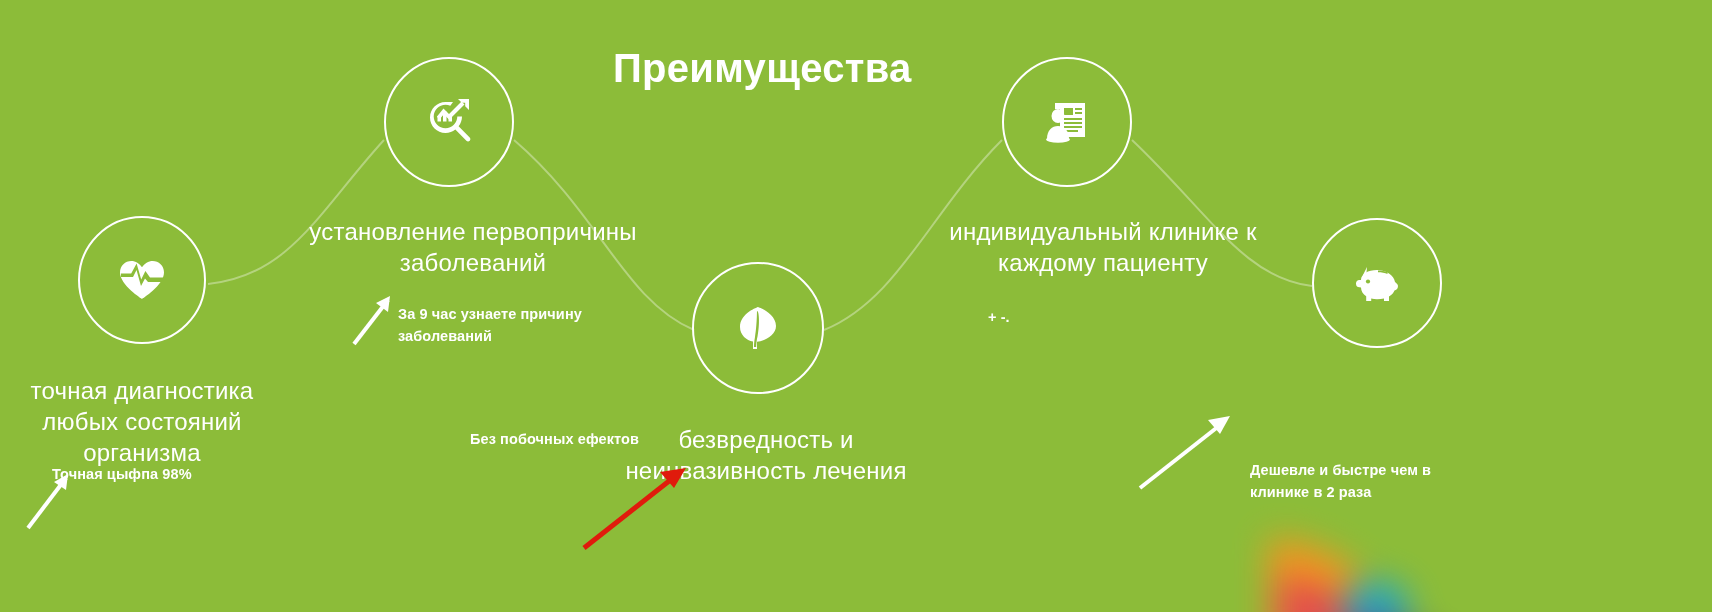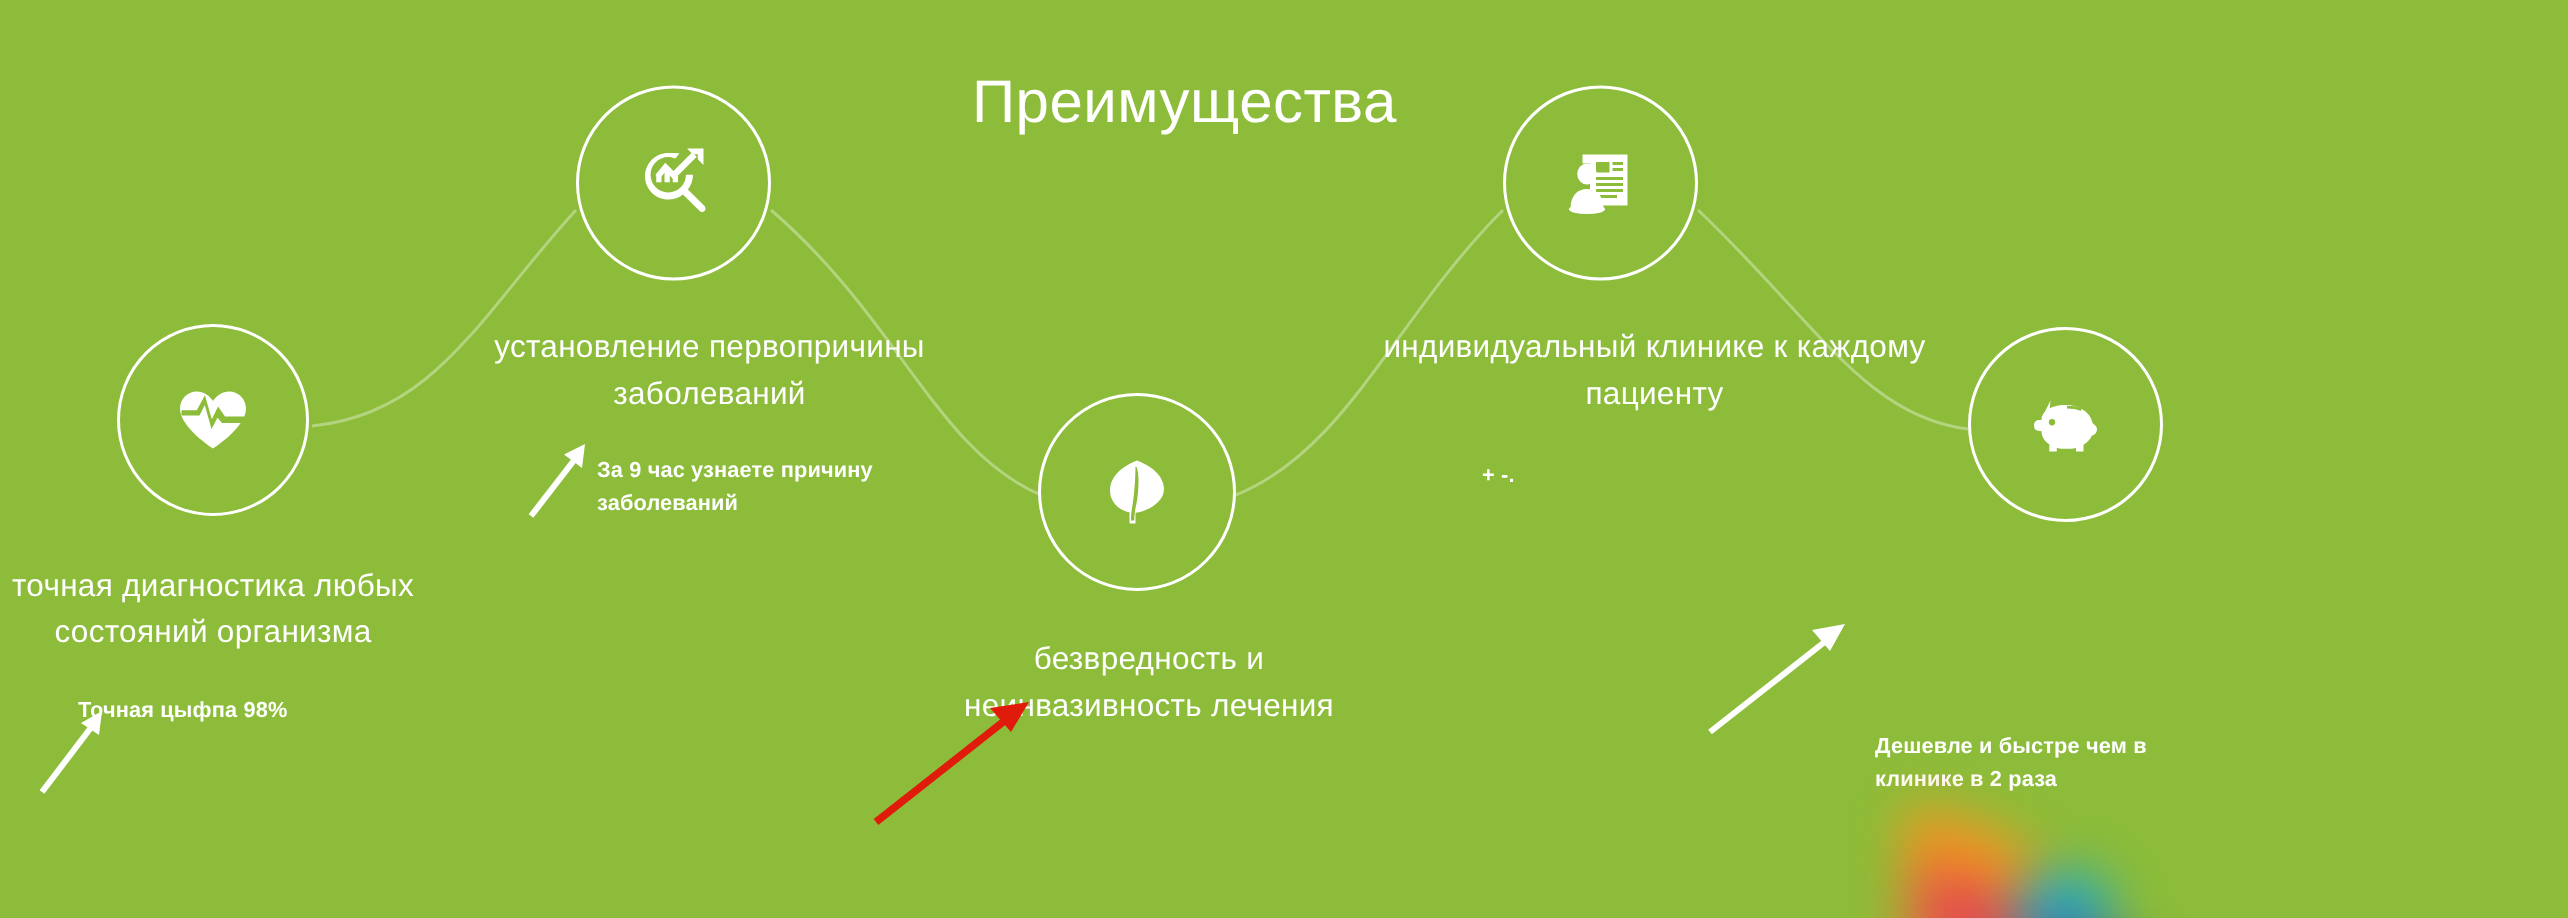--- a/index.html
+++ b/index.html
@@ -20,47 +20,47 @@
   .node svg { display:block; }
 
   .n1 { left:78px;   top:216px; width:128px; height:128px; }
   .n2 { left:384px;  top:57px;  width:130px; height:130px; }
   .n3 { left:692px;  top:262px; width:132px; height:132px; }
   .n4 { left:1002px; top:57px;  width:130px; height:130px; }
   .n5 { left:1312px; top:218px; width:130px; height:130px; }
 
   
   .page-title {
-    position:absolute; left:648px; top:46px;
-    font-size:40px; font-weight:400; color:#ffffff;
+    position:absolute; left:613px; top:46px;
+    font-size:40px; font-weight:700; color:#ffffff;
     letter-spacing:.3px; white-space:nowrap;
   }
 
   
   .caption {
-    position:absolute; color:#ffffff; font-size:21px; line-height:31px;
+    position:absolute; color:#ffffff; font-size:24px; line-height:31px;
     font-weight:400; text-align:center; letter-spacing:.2px;
   }
   .c1 { left:-8px;   top:375px; width:300px; }
   .c2 { left:290px;  top:216px; width:366px; }
   .c3 { left:620px;  top:424px; width:292px; }
   .c4 { left:916px;  top:216px; width:374px; }
   .c5 { left:1240px; top:375px; width:308px; }
 
   
   .note {
     position:absolute; color:#ffffff; font-size:14.5px; line-height:22px;
     font-weight:700; letter-spacing:.1px;
   }
   .note-plain { font-weight:700; }
   .nt1 { left:52px;   top:463px; width:220px; }
   .nt2 { left:398px;  top:303px; width:230px; }
   .nt3 { left:470px;  top:428px; width:200px; }
   .nt4 { left:988px;  top:306px; width:120px; }
-  .nt5 { left:1250px; top:459px; width:230px;margin-top:28px; }
+  .nt5 { left:1250px; top:459px; width:230px; }
 
   
   .arrow { position:absolute; pointer-events:none; }
 
   
   .blob {
     position:absolute; left:1268px; top:498px; width:240px; height:150px;
     filter:blur(17px); opacity:.95; pointer-events:none;
   }
 </style>
@@ -116,20 +116,21 @@
         <path fill="#ffffff" d="M21 2C21 2 3 8 3 22C3 30 9.5 35.5 16 36.5L16 44L20 44L20 36.8C27.5 36 39 30.2 39 21C39 8 21 2 21 2Z"></path>
         <path fill="#8cbc39" d="M20 6 C20 6 20 20 18 32 C17 37 17 40 17 42 L19.2 42 C19.2 40 19.4 36 20.6 31 C22.8 20 22.3 6 20 6Z"></path>
       </svg>
     </span>
   </div>
   <div class="caption c3">безвредность и неинвазивность лечения</div>
   <svg class="arrow" style="left:570px; top:448px;" width="130" height="110">
     <path d="M14 100 L108 26" stroke="#e01b0c" stroke-width="5" fill="none"></path>
     <path d="M116 20 L90 24 L104 40 Z" fill="#e01b0c"></path>
   </svg>
+  <div class="note nt3 note-plain">Без побочных ефектов</div>
 
   <div class="node n4">
     <span>
       <svg width="48" height="46" viewBox="0 0 48 46">
         <path fill="#ffffff" d="M12 4 L42 4 L42 38 L17 38 L17 10 L12 10 Z"></path>
         <path fill="#8cbc39" d="M21 9 L30 9 L30 16 L21 16 Z M32 9 L39 9 L39 11 L32 11 Z M32 13 L39 13 L39 15 L32 15 Z
                                  M21 19 L39 19 L39 21 L21 21 Z M21 23 L39 23 L39 25 L21 25 Z M21 27 L39 27 L39 29 L21 29 Z
                                  M21 31 L35 31 L35 33 L21 33 Z"></path>
         <ellipse cx="15" cy="17" rx="6.5" ry="7" fill="#ffffff"></ellipse>
         <path fill="#ffffff" d="M4 40 C4 31 9 27 15 27 C21 27 26 31 26 40 Z"></path>

